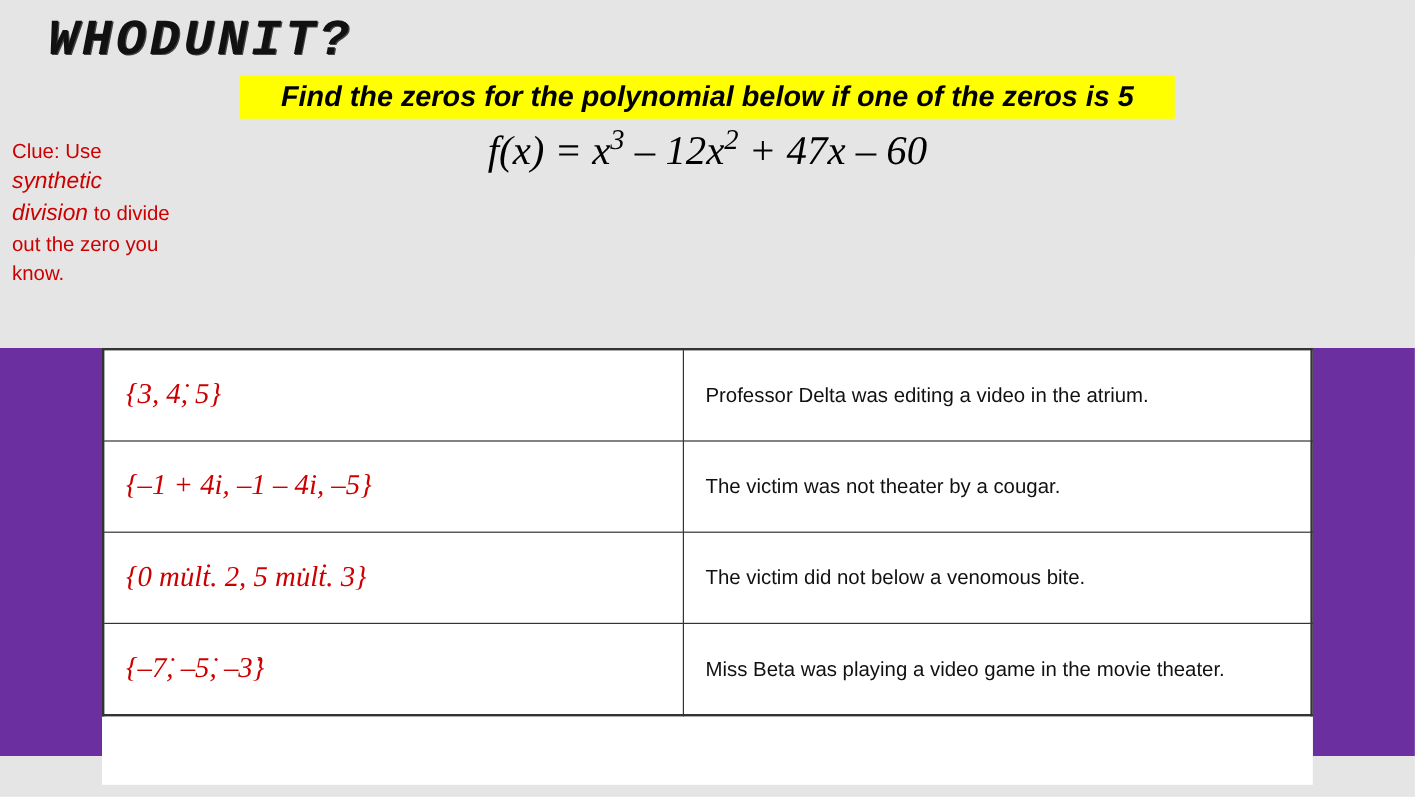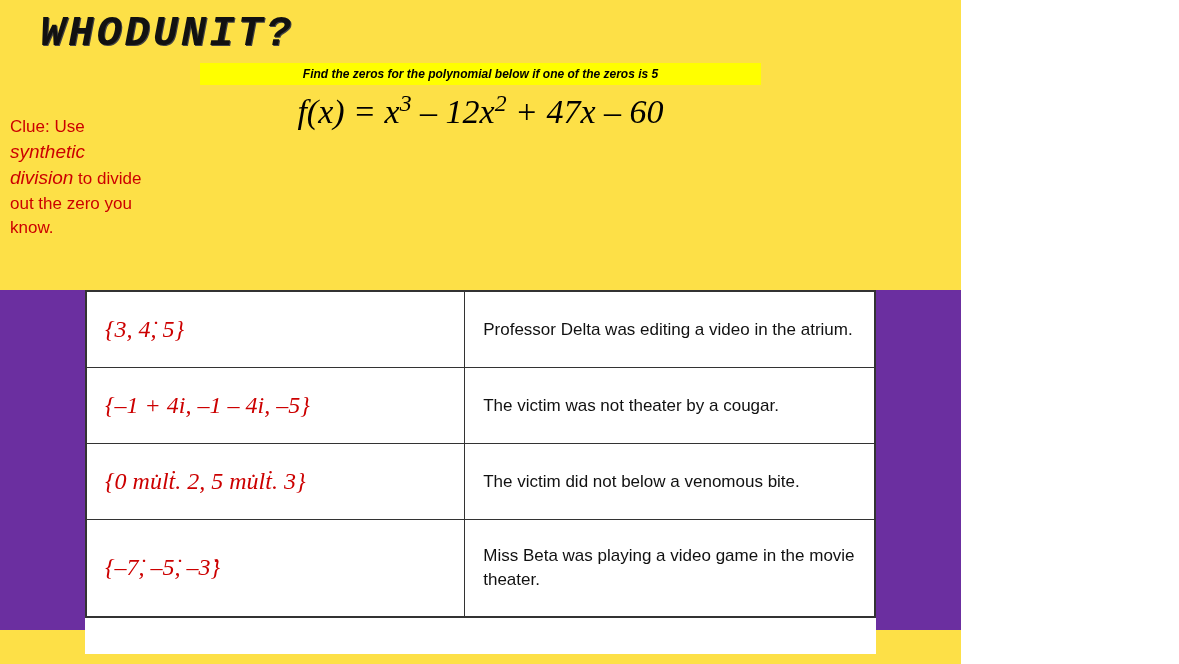--- a/index.html
+++ b/index.html
@@ -7,23 +7,23 @@
     body {
       width: 1179px;
       height: 664px;
       background: #ffffff;
       font-family: Arial, sans-serif;
       overflow: hidden;
       position: relative;
     }
 
     .page-container {
-      width: 961px;
+      width: 1179px;
       height: 664px;
-      background: #fde047;
+      background: #e5e5e5;
       position: relative;
       padding: 0;
     }
 
     
     .purple-left {
       position: absolute;
       left: 0;
       top: 290px;
       width: 85px;
@@ -92,21 +92,21 @@
     }
 
     
     .yellow-instruction {
       text-align: center;
       background: #ffff00;
       padding: 4px 20px;
       margin: 0 200px 5px 200px;
       font-style: italic;
       font-weight: bold;
-      font-size: 12px;
+      font-size: 24px;
       color: #000;
     }
 
     
     .formula-area {
       display: flex;
       align-items: center;
       justify-content: center;
       margin: 0 200px 10px 200px;
       font-size: 46px;

